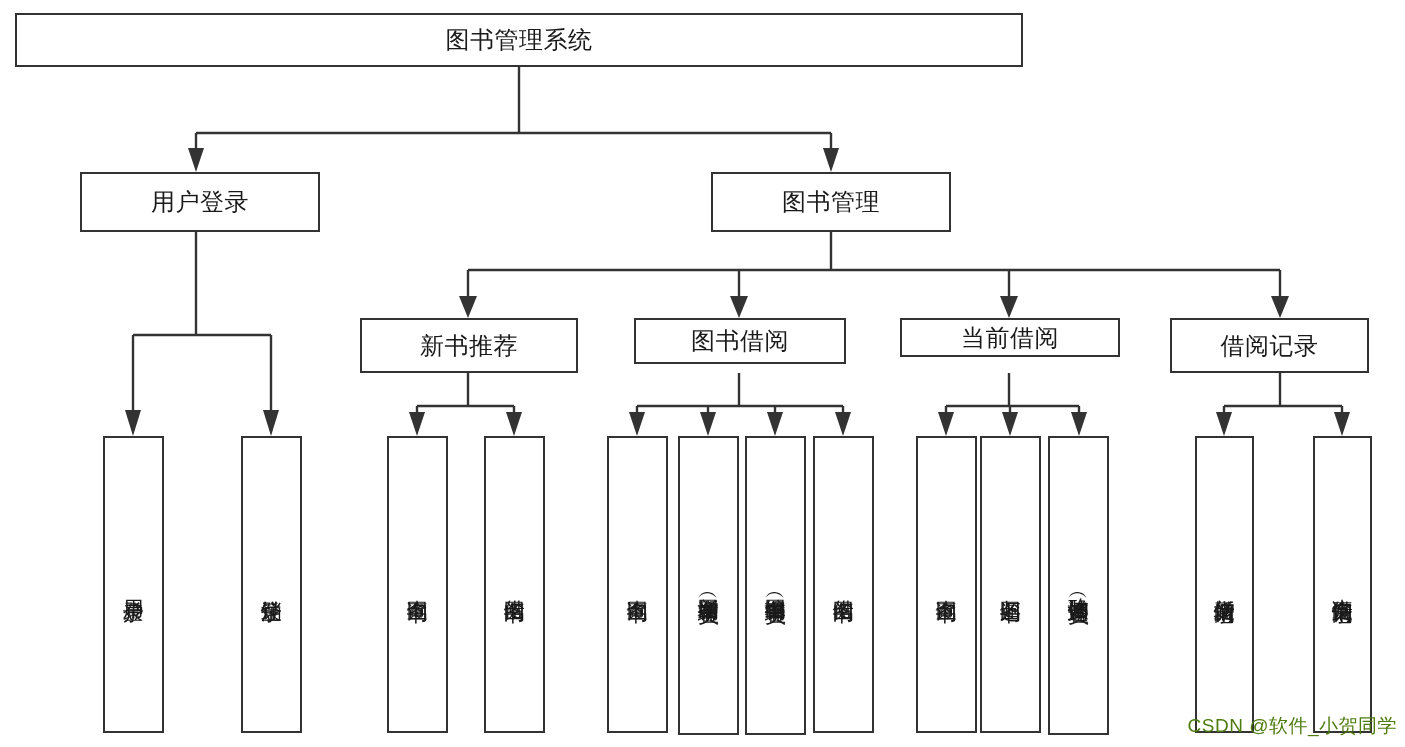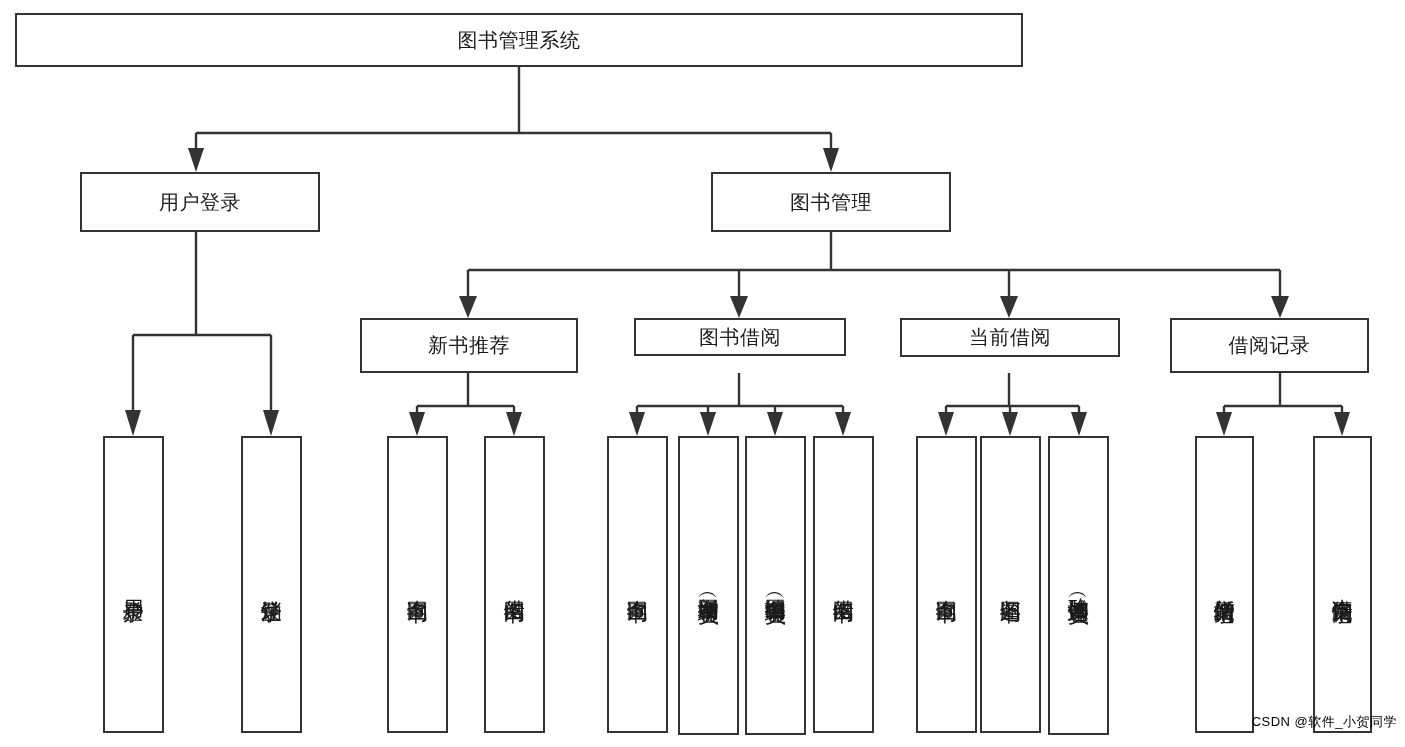--- a/index.html
+++ b/index.html
@@ -21,21 +21,21 @@
     position: absolute;
     box-sizing: border-box;
     border: 2px solid #333333;
     background: #ffffff;
     display: flex;
     align-items: center;
     justify-content: center;
     color: #1a1a1a;
   }
   .node.horiz {
-    font-size: 20px;
+    font-size: 24px;
     letter-spacing: 0.5px;
   }
   .node.vert {
     writing-mode: vertical-rl;
     text-orientation: upright;
     font-size: 21px;
     line-height: 1.12;
     letter-spacing: 1px;
     padding-top: 8px;
     padding-bottom: 8px;
@@ -61,23 +61,23 @@
     stroke: #333333;
     stroke-width: 2.4;
     fill: none;
   }
   .arrowhead {
     fill: #333333;
   }
   .watermark {
     position: absolute;
     right: 8px;
-    bottom: 16px;
-    font-size: 13px;
-    color: #000000;
+    bottom: 8px;
+    font-size: 19px;
+    color: #4d7c0f;
     letter-spacing: 0.5px;
     white-space: nowrap;
   }
 </style>
 </head>
 <body>
 
 <div id="canvas">
 
   <svg class="wires" viewBox="0 0 1405 747">
@@ -150,21 +150,21 @@
   <div class="node horiz" style="left:80px; top:172px; width:240px; height:60px;">
     <span>用户登录</span>
   </div>
   <div class="node horiz" style="left:711px; top:172px; width:240px; height:60px;">
     <span>图书管理</span>
   </div>
 
   <div class="node horiz" style="left:360px; top:318px; width:218px; height:55px;">
     <span>新书推荐</span>
   </div>
-  <div class="node horiz" style="left:634px; top:318px; width:212px; height:38px;">
+  <div class="node horiz" style="left:634px; top:318px; width:212px; height:46px;">
     <span>图书借阅</span>
   </div>
   <div class="node horiz" style="left:900px; top:318px; width:220px; height:39px;">
     <span>当前借阅</span>
   </div>
   <div class="node horiz" style="left:1170px; top:318px; width:199px; height:55px;">
     <span>借阅记录</span>
   </div>
 
   <div class="node vert" style="left:103px; top:436px; width:61px; height:297px;">

